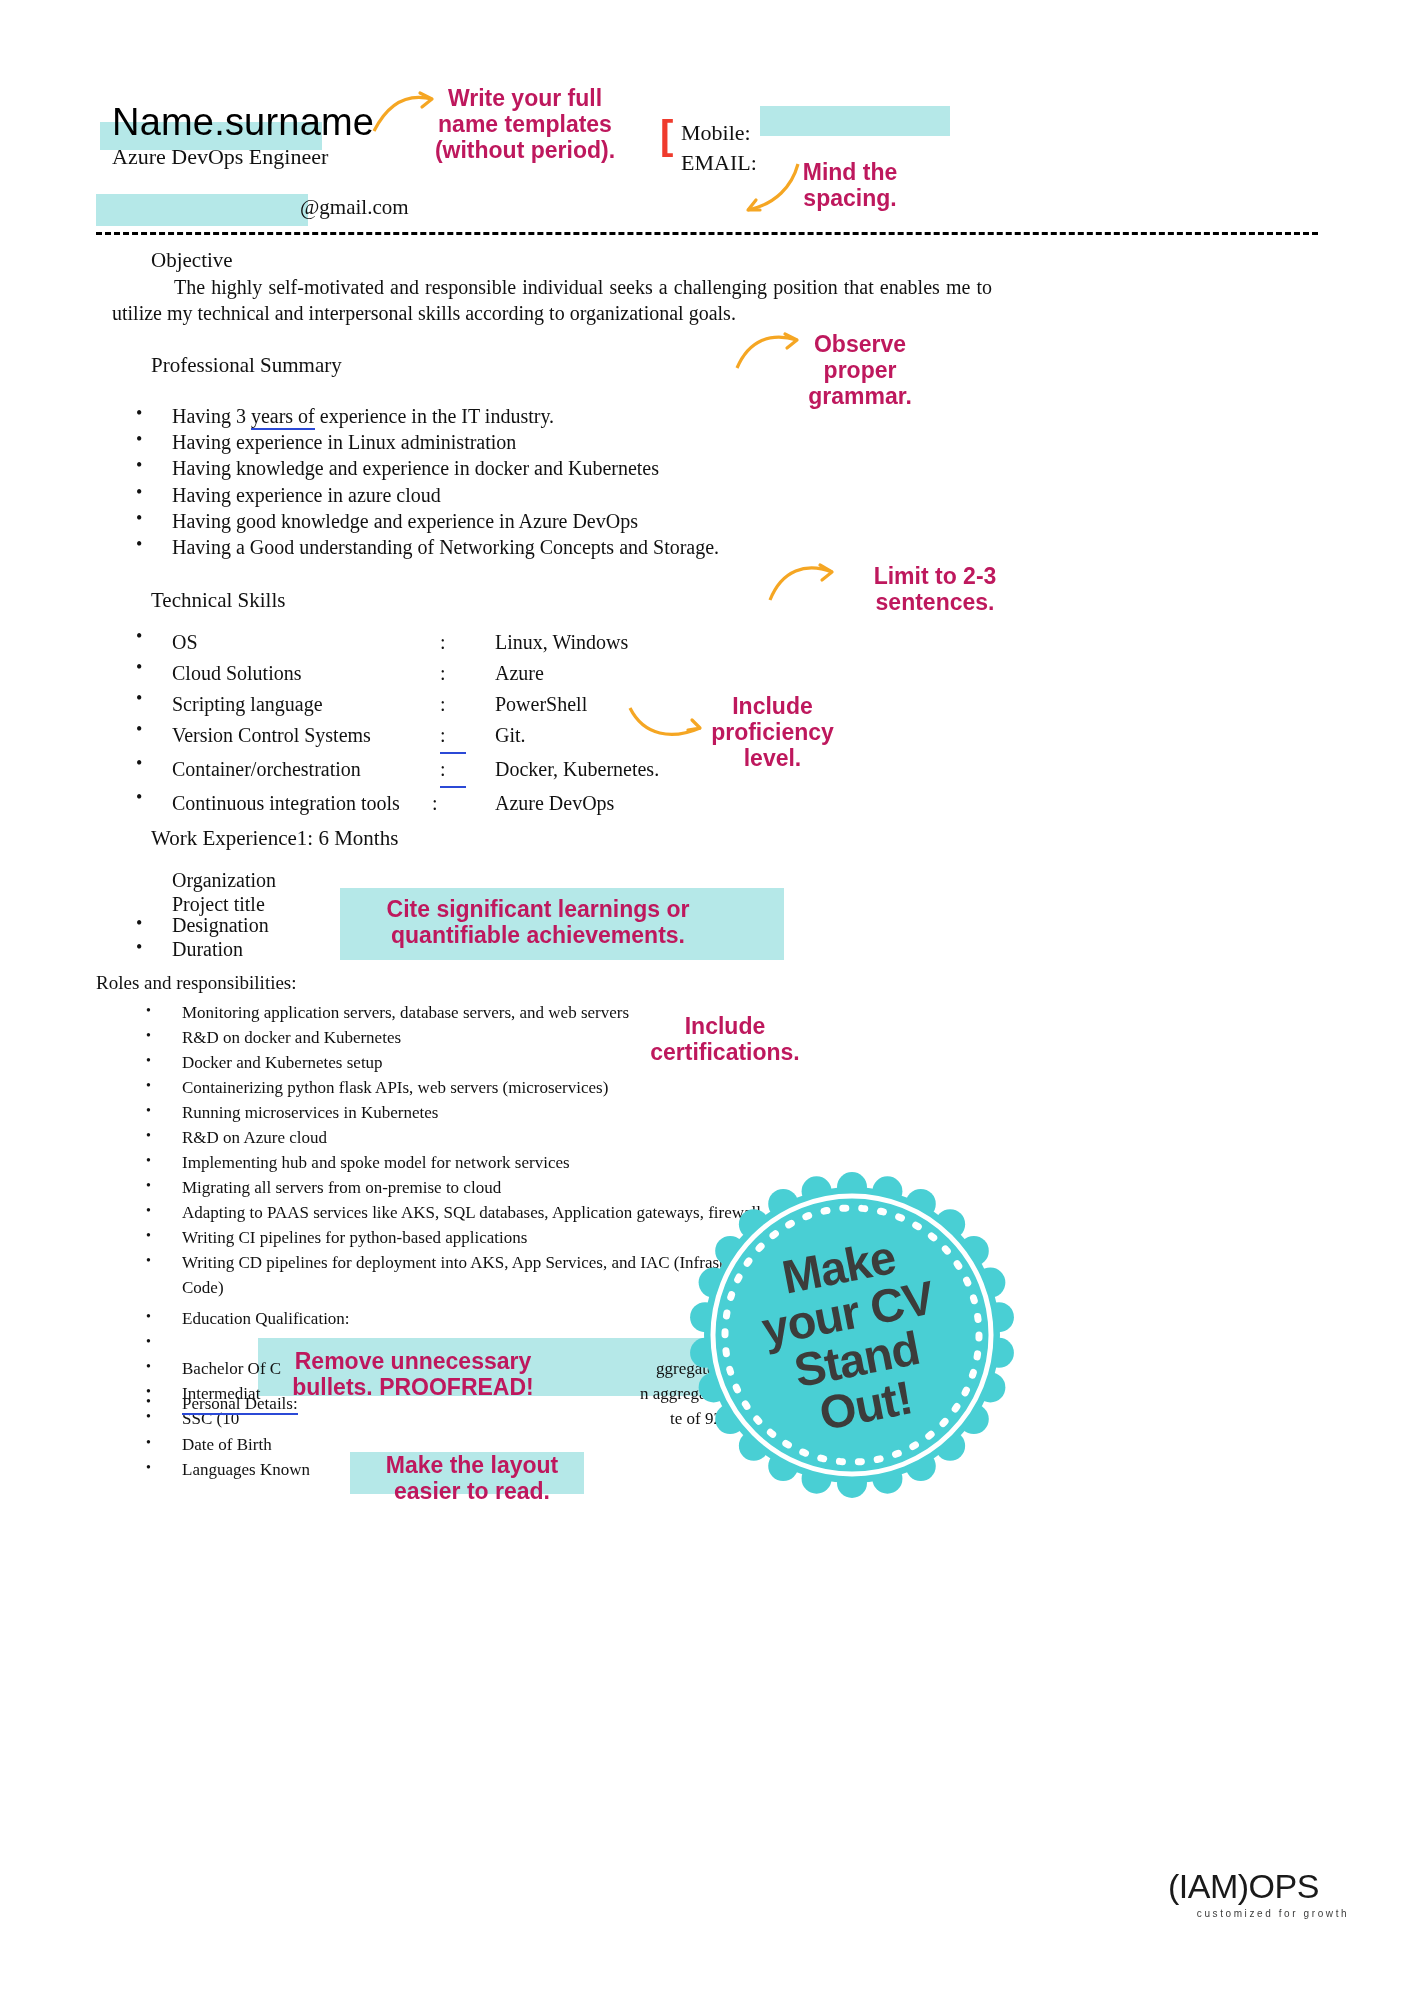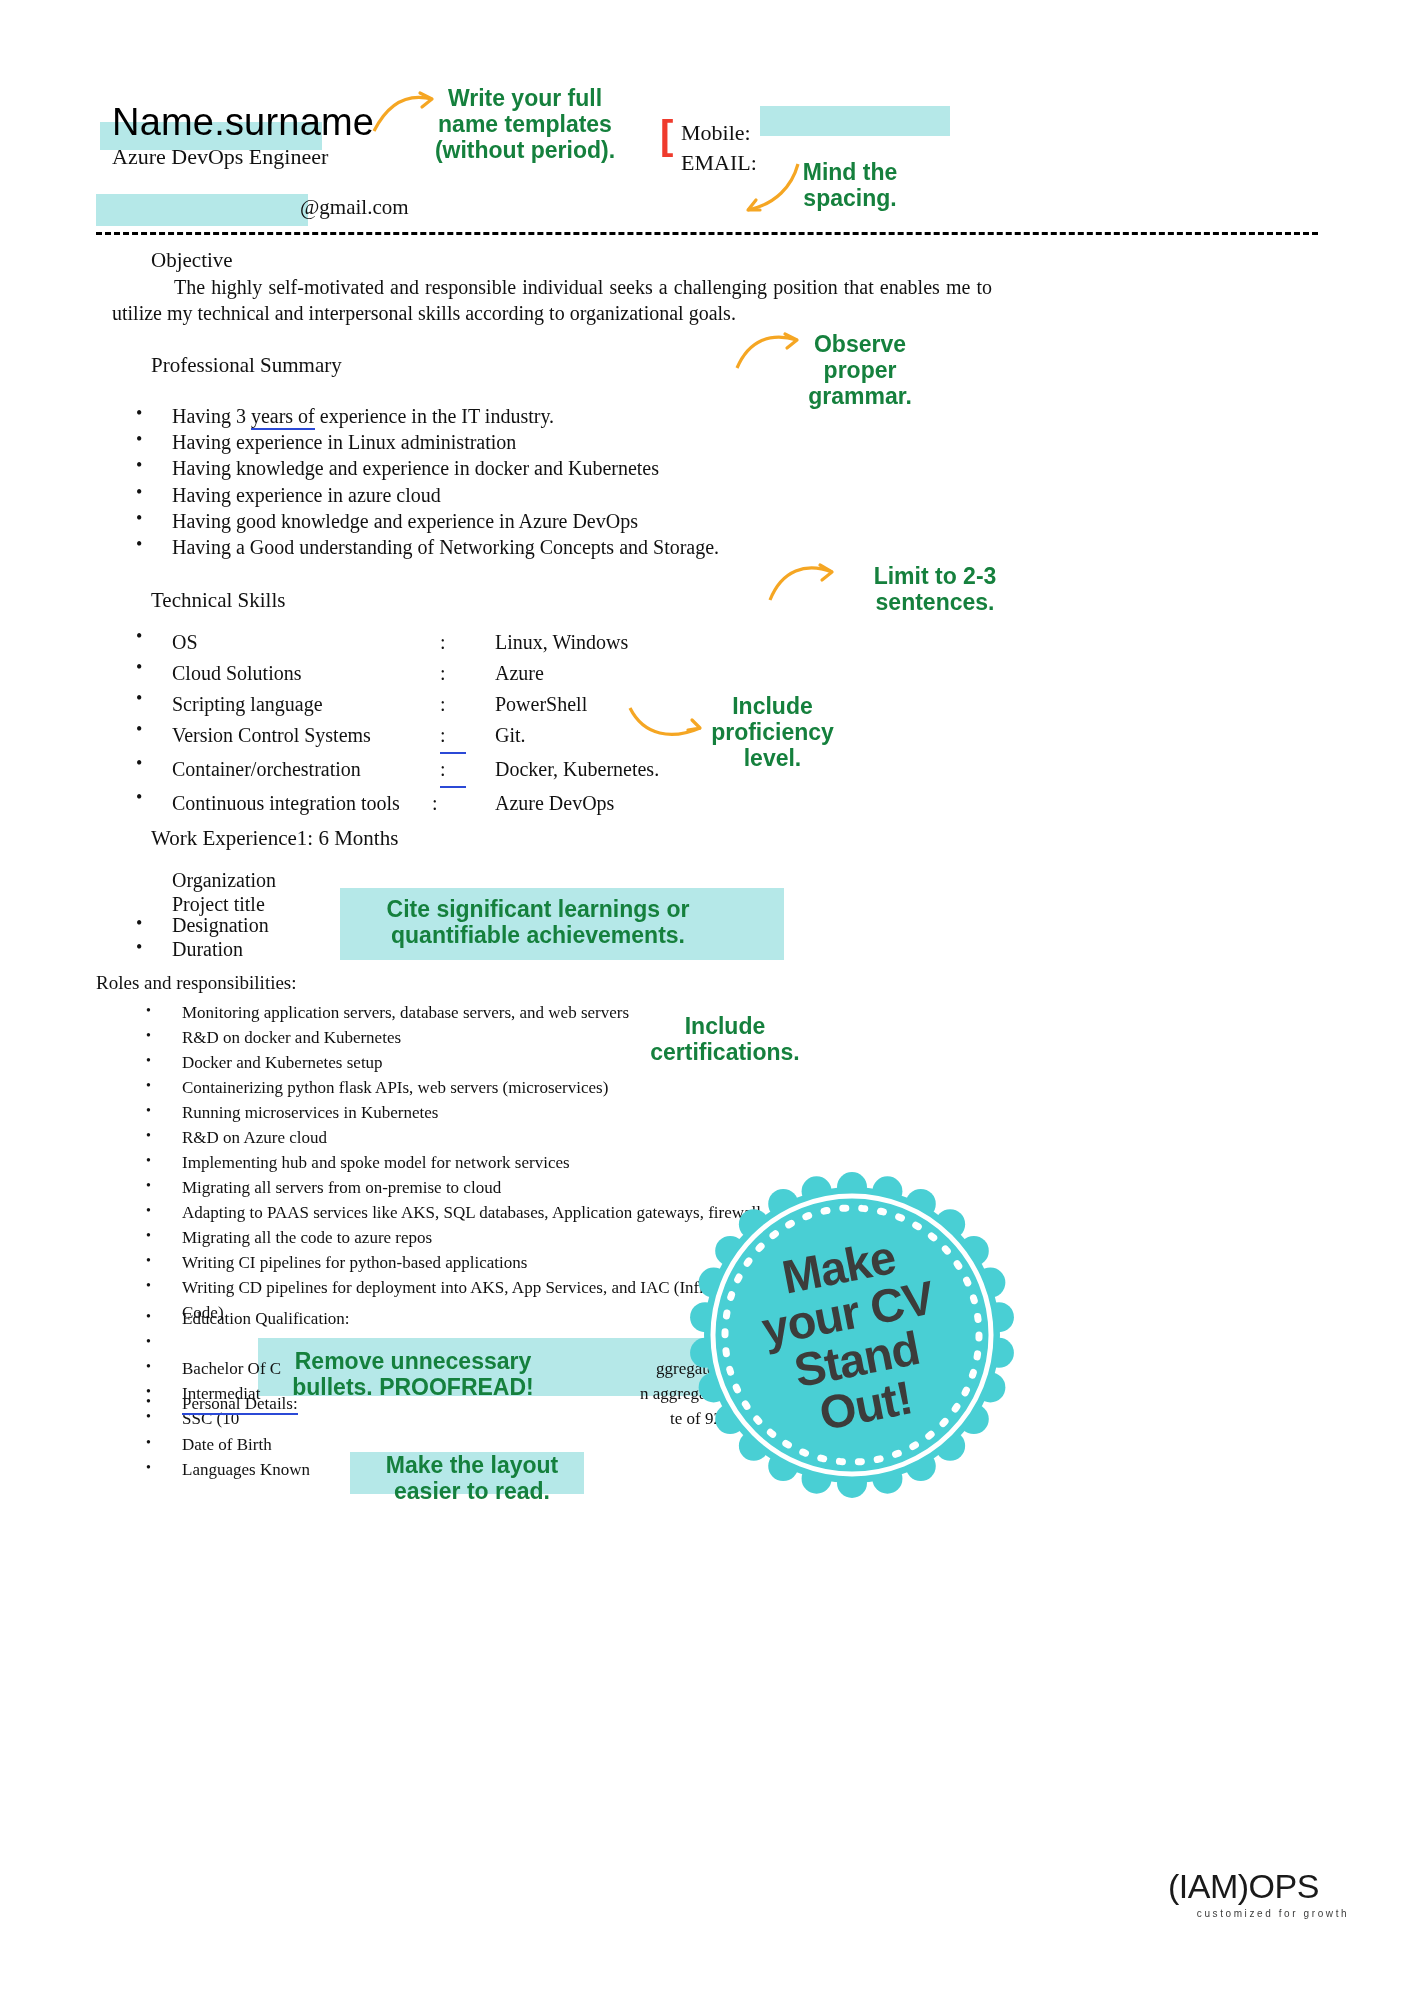--- a/index.html
+++ b/index.html
@@ -51,21 +51,21 @@
   }
 
   .big-list li{font-size:17px;line-height:1.47;}
   .big-list li:before{font-size:13px;top:1px;}
   .u-blue{border-bottom:2px double #2b49d6;}
 
   
   .note{
     position:absolute;z-index:6;
     font-family:"Liberation Sans", sans-serif;
-    font-weight:bold;color:#15803d;
+    font-weight:bold;color:#be185d;
     font-size:23px;line-height:1.14;text-align:center;
   }
 
   
   svg.arrow{position:absolute;z-index:5;overflow:visible;}
 
   
   .badge-wrap{position:absolute;left:682px;top:1163px;width:340px;height:345px;z-index:8;}
   .badge-wrap svg{position:absolute;left:0;top:0;}
   .badge-text{
@@ -200,21 +200,20 @@
   <ul class="bl small big-list r" style="left:140px;top:1001px;width:780px;">
     <li>Monitoring application servers, database servers, and web servers</li>
     <li>R&amp;D on docker and Kubernetes</li>
     <li>Docker and Kubernetes setup</li>
     <li>Containerizing python flask APIs, web servers (microservices)</li>
     <li>Running microservices in Kubernetes</li>
     <li>R&amp;D on Azure cloud</li>
     <li>Implementing hub and spoke model for network services</li>
     <li>Migrating all servers from on-premise to cloud</li>
     <li>Adapting to PAAS services like AKS, SQL databases, Application gateways, firewall</li>
-    <li>Migrating all the code to azure repos</li>
     <li>Writing CI pipelines for python-based applications</li>
     <li style="width:640px;">Writing CD pipelines for deployment into AKS, App Services, and IAC (Infrastructure as Code)</li>
   </ul>
 
   <ul class="bl small big-list r" style="left:140px;top:1307px;width:790px;line-height:1.5;">
     <li>Education Qualification:</li>
     <li>&nbsp;</li>
     <li>
       <span>Bachelor Of C</span>
       <span style="position:absolute;left:516px;">ggregate of 70</span>

